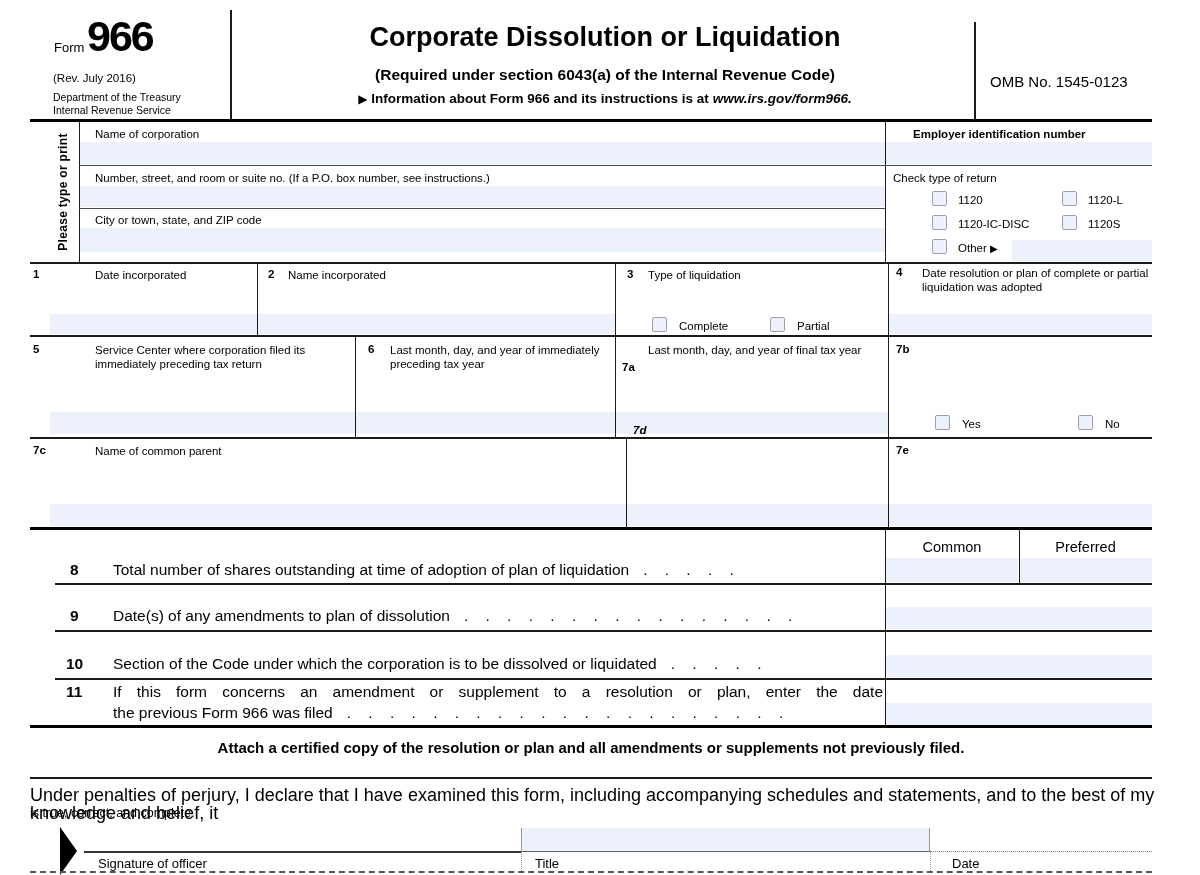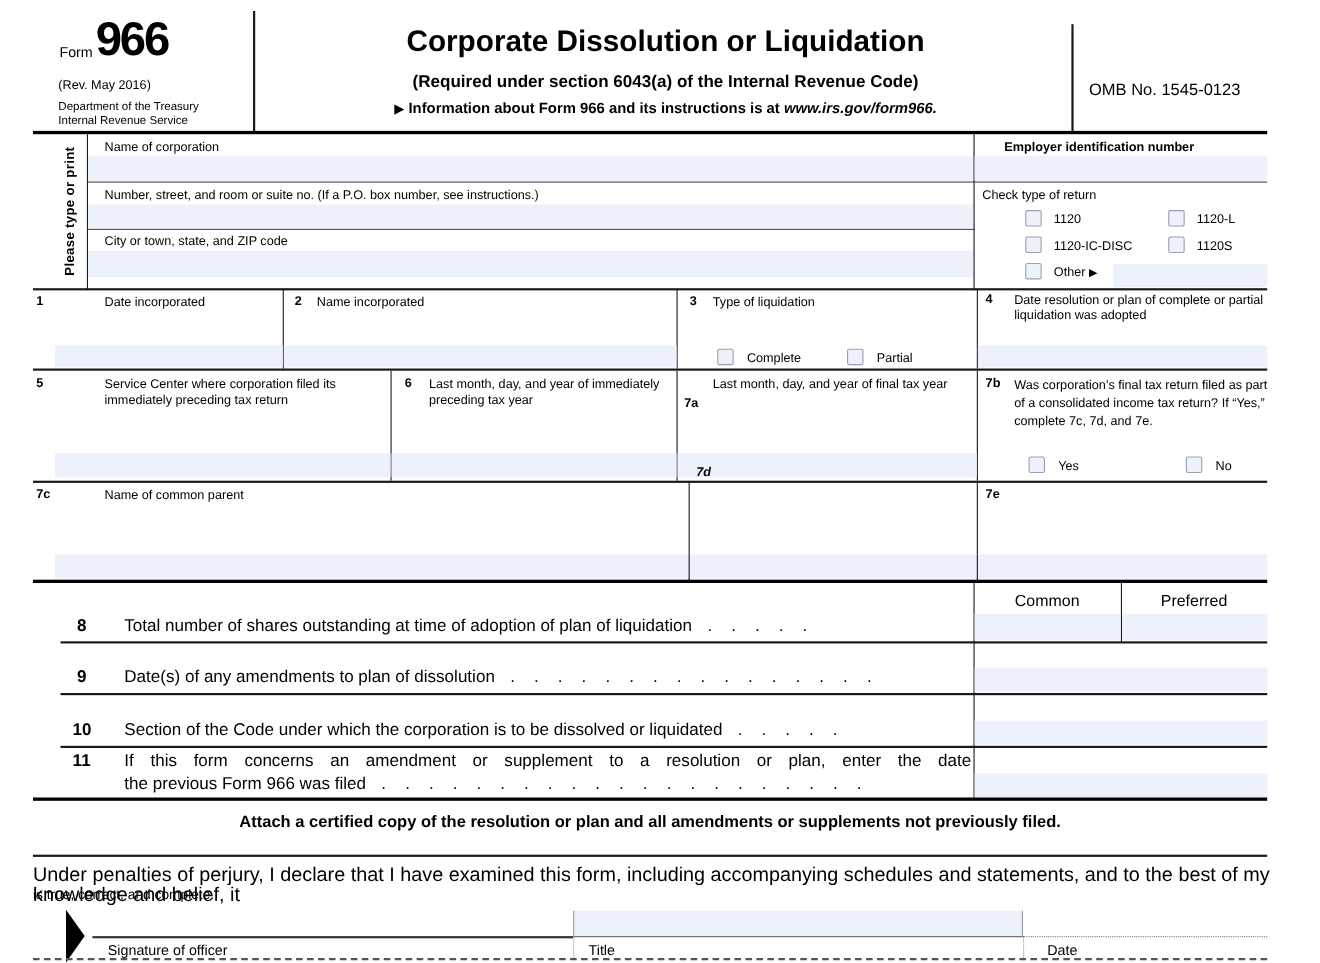--- a/index.html
+++ b/index.html
@@ -26,21 +26,21 @@
   .dotline-thin{border-top:1px dotted #777;height:0;}
   .vdot{width:0;border-left:1px dotted #999;}
 </style>
 </head>
 <body>
 
 <div id="canvas">
 
   <div class="abs" style="left:54px;top:40px;font-size:13px;">Form</div>
   <div class="abs" style="left:87px;top:12px;font-size:43px;font-weight:900;letter-spacing:-2px;">966</div>
-  <div class="abs" style="left:53px;top:72px;font-size:11.5px;">(Rev. May 2016)</div>
+  <div class="abs" style="left:53px;top:72px;font-size:11.5px;">(Rev. July 2016)</div>
   <div class="abs" style="left:53px;top:91px;font-size:10.5px;line-height:12.5px;">Department of the Treasury</div>
   <div class="abs" style="left:53px;top:104px;font-size:10.5px;line-height:12.5px;">Internal Revenue Service</div>
   <div class="abs vline" style="left:230px;top:10px;width:2px;height:110px;"></div>
   <div class="abs center" style="left:240px;top:22px;width:730px;font-size:27px;font-weight:bold;">Corporate Dissolution or Liquidation</div>
   <div class="abs center" style="left:240px;top:66px;width:730px;font-size:15.5px;font-weight:bold;">(Required under section 6043(a) of the Internal Revenue Code)</div>
   <div class="abs center" style="left:240px;top:91px;width:730px;font-size:13.5px;font-weight:bold;">
     <span style="font-size:12px;">▶</span>
     <span>Information about Form 966 and its instructions is at</span>
     <span style="font-style:italic;">www.irs.gov/form966.</span>
   </div>
@@ -109,21 +109,20 @@
   <div class="abs vline" style="left:615px;top:337px;height:100px;"></div>
   <div class="abs vline" style="left:888px;top:337px;height:100px;"></div>
 
   <div class="abs num" style="left:33px;top:343px;">5</div>
   <div class="abs lbl" style="left:95px;top:343px;width:262px;">Service Center where corporation filed its immediately preceding tax return</div>
   <div class="abs num" style="left:368px;top:343px;">6</div>
   <div class="abs lbl" style="left:390px;top:343px;width:216px;">Last month, day, and year of immediately preceding tax year</div>
   <div class="abs num" style="left:622px;top:361px;">7a</div>
   <div class="abs lbl" style="left:648px;top:343px;width:216px;">Last month, day, and year of final tax year</div>
   <div class="abs num" style="left:896px;top:343px;">7b</div>
-  <div class="abs lbl" style="left:922px;top:343px;width:234px;line-height:16px;">Was corporation’s final tax return filed as part of a consolidated income tax return? If “Yes,” complete 7c, 7d, and 7e.</div>
 
   <div class="abs fill" style="left:50px;top:412px;width:305px;height:22px;"></div>
   <div class="abs fill" style="left:356px;top:412px;width:259px;height:22px;"></div>
   <div class="abs fill" style="left:616px;top:412px;width:272px;height:22px;"></div>
 
   <span class="cb" style="left:935px;top:415px;"></span>
   <div class="abs lbl" style="left:962px;top:417px;">Yes</div>
   <span class="cb" style="left:1078px;top:415px;"></span>
   <div class="abs lbl" style="left:1105px;top:417px;">No</div>
   <div class="abs hline-dark" style="left:30px;top:437px;width:1122px;height:1.5px;"></div>

